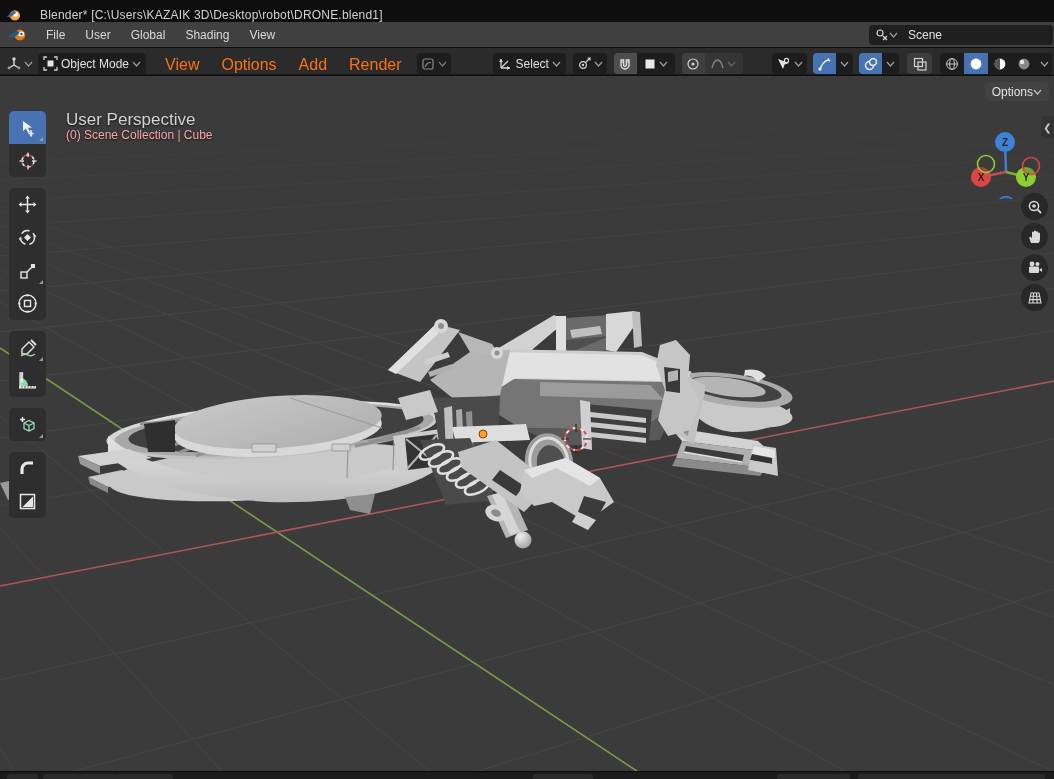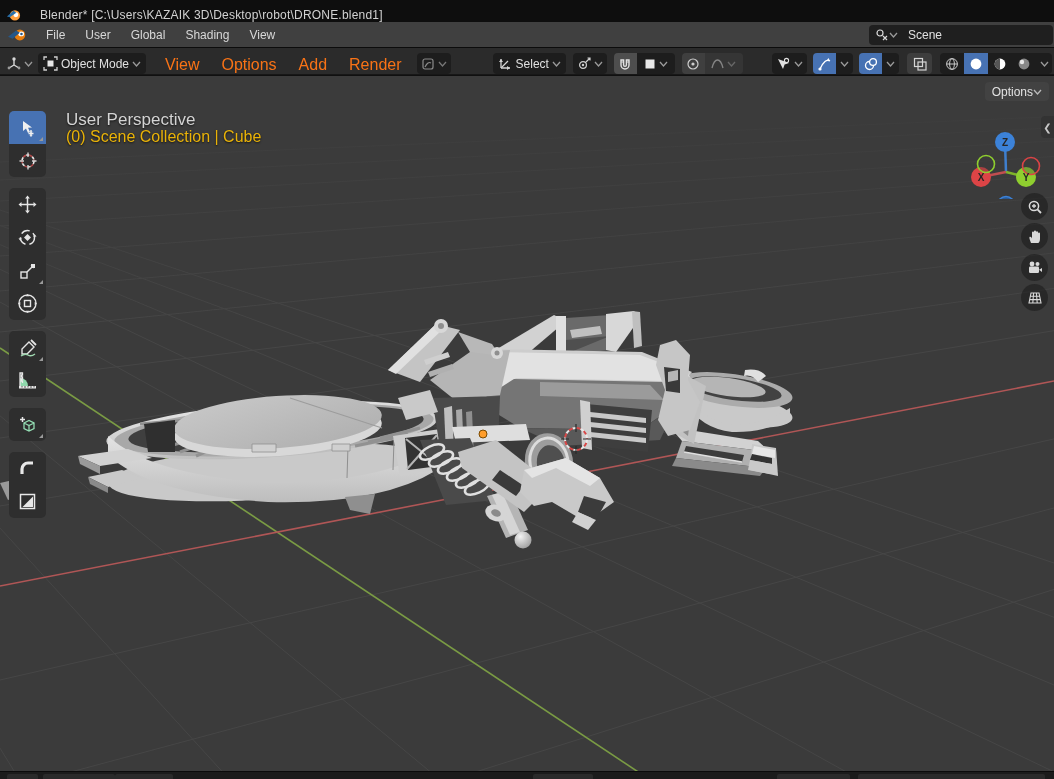--- a/index.html
+++ b/index.html
@@ -16,21 +16,21 @@
 .scenewrap{margin-left:auto;display:flex;align-items:center;height:20px;background:#1f1f1f;border-radius:4px;margin-right:1px;padding:0 4px 0 6px;min-width:184px}
 .scenewrap .scn-name{color:#e0e0e0;font-size:12px;margin-left:10px;flex:1}
 .toolhdr{position:absolute;left:0;top:48px;width:100%;height:27px;background:#2b2b2b;display:flex;align-items:flex-end;border-bottom:1px solid #171717}
 .pill{background:#1d1d1d;border-radius:4px;height:21px;display:flex;align-items:center;padding:0 5px;gap:3px}
 .pill .lbl{color:#e0e0e0;font-size:12px}
 .hmenu{color:#f97316;font-size:16px;padding:0 11px}
 .chev{width:9px;height:6px;display:inline-block}
 .iconbtn{height:21px;display:flex;align-items:center;justify-content:center}
 .viewport{position:absolute;left:0;top:76px;width:1054px;height:695px;background:#3b3b3b;overflow:hidden}
 .vp-label{position:absolute;left:66px;top:34px;color:#d4d4d4;font-size:17px;text-shadow:0 1px 2px rgba(0,0,0,.7)}
-.vp-label2{position:absolute;left:66px;top:52px;color:#eab308;font-size:16px;text-shadow:0 1px 2px rgba(0,0,0,.7)}
+.vp-label2{position:absolute;left:66px;top:52px;color:#fca5a5;font-size:12px;text-shadow:0 1px 2px rgba(0,0,0,.7)}
 .optionsbtn{position:absolute;right:5px;top:6px;background:#424242;border-radius:4px;height:19px;display:flex;align-items:center;padding:0 7px;}
 .optionsbtn span{color:#e2e2e2;font-size:12px}
 .sidetab{position:absolute;right:0;top:40px;width:13px;height:22px;background:#333;border-radius:4px 0 0 4px;color:#c8c8c8;font-size:10px;display:flex;align-items:center;justify-content:center}
 .lefttools{position:absolute;left:9px;top:35px;display:flex;flex-direction:column;gap:11px}
 .tgroup{display:flex;flex-direction:column;border-radius:5px;overflow:hidden;width:37px}
 .tbtn{width:37px;height:33px;background:#2e2e2e;display:flex;align-items:center;justify-content:center;position:relative}
 .tbtn.active{background:#4772b3}
 .tbtn .subtri{position:absolute;right:3px;bottom:3px;width:0;height:0;border-left:4px solid transparent;border-bottom:4px solid #9a9a9a}
 .statusbar{position:absolute;left:0;top:771px;width:100%;height:8px;background:#1b1b1b;border-top:1px solid #0b0b0b}
 .statusbar .sbx{position:absolute;top:2px;height:6px;background:#2a2a2a;border-radius:2px 2px 0 0}

